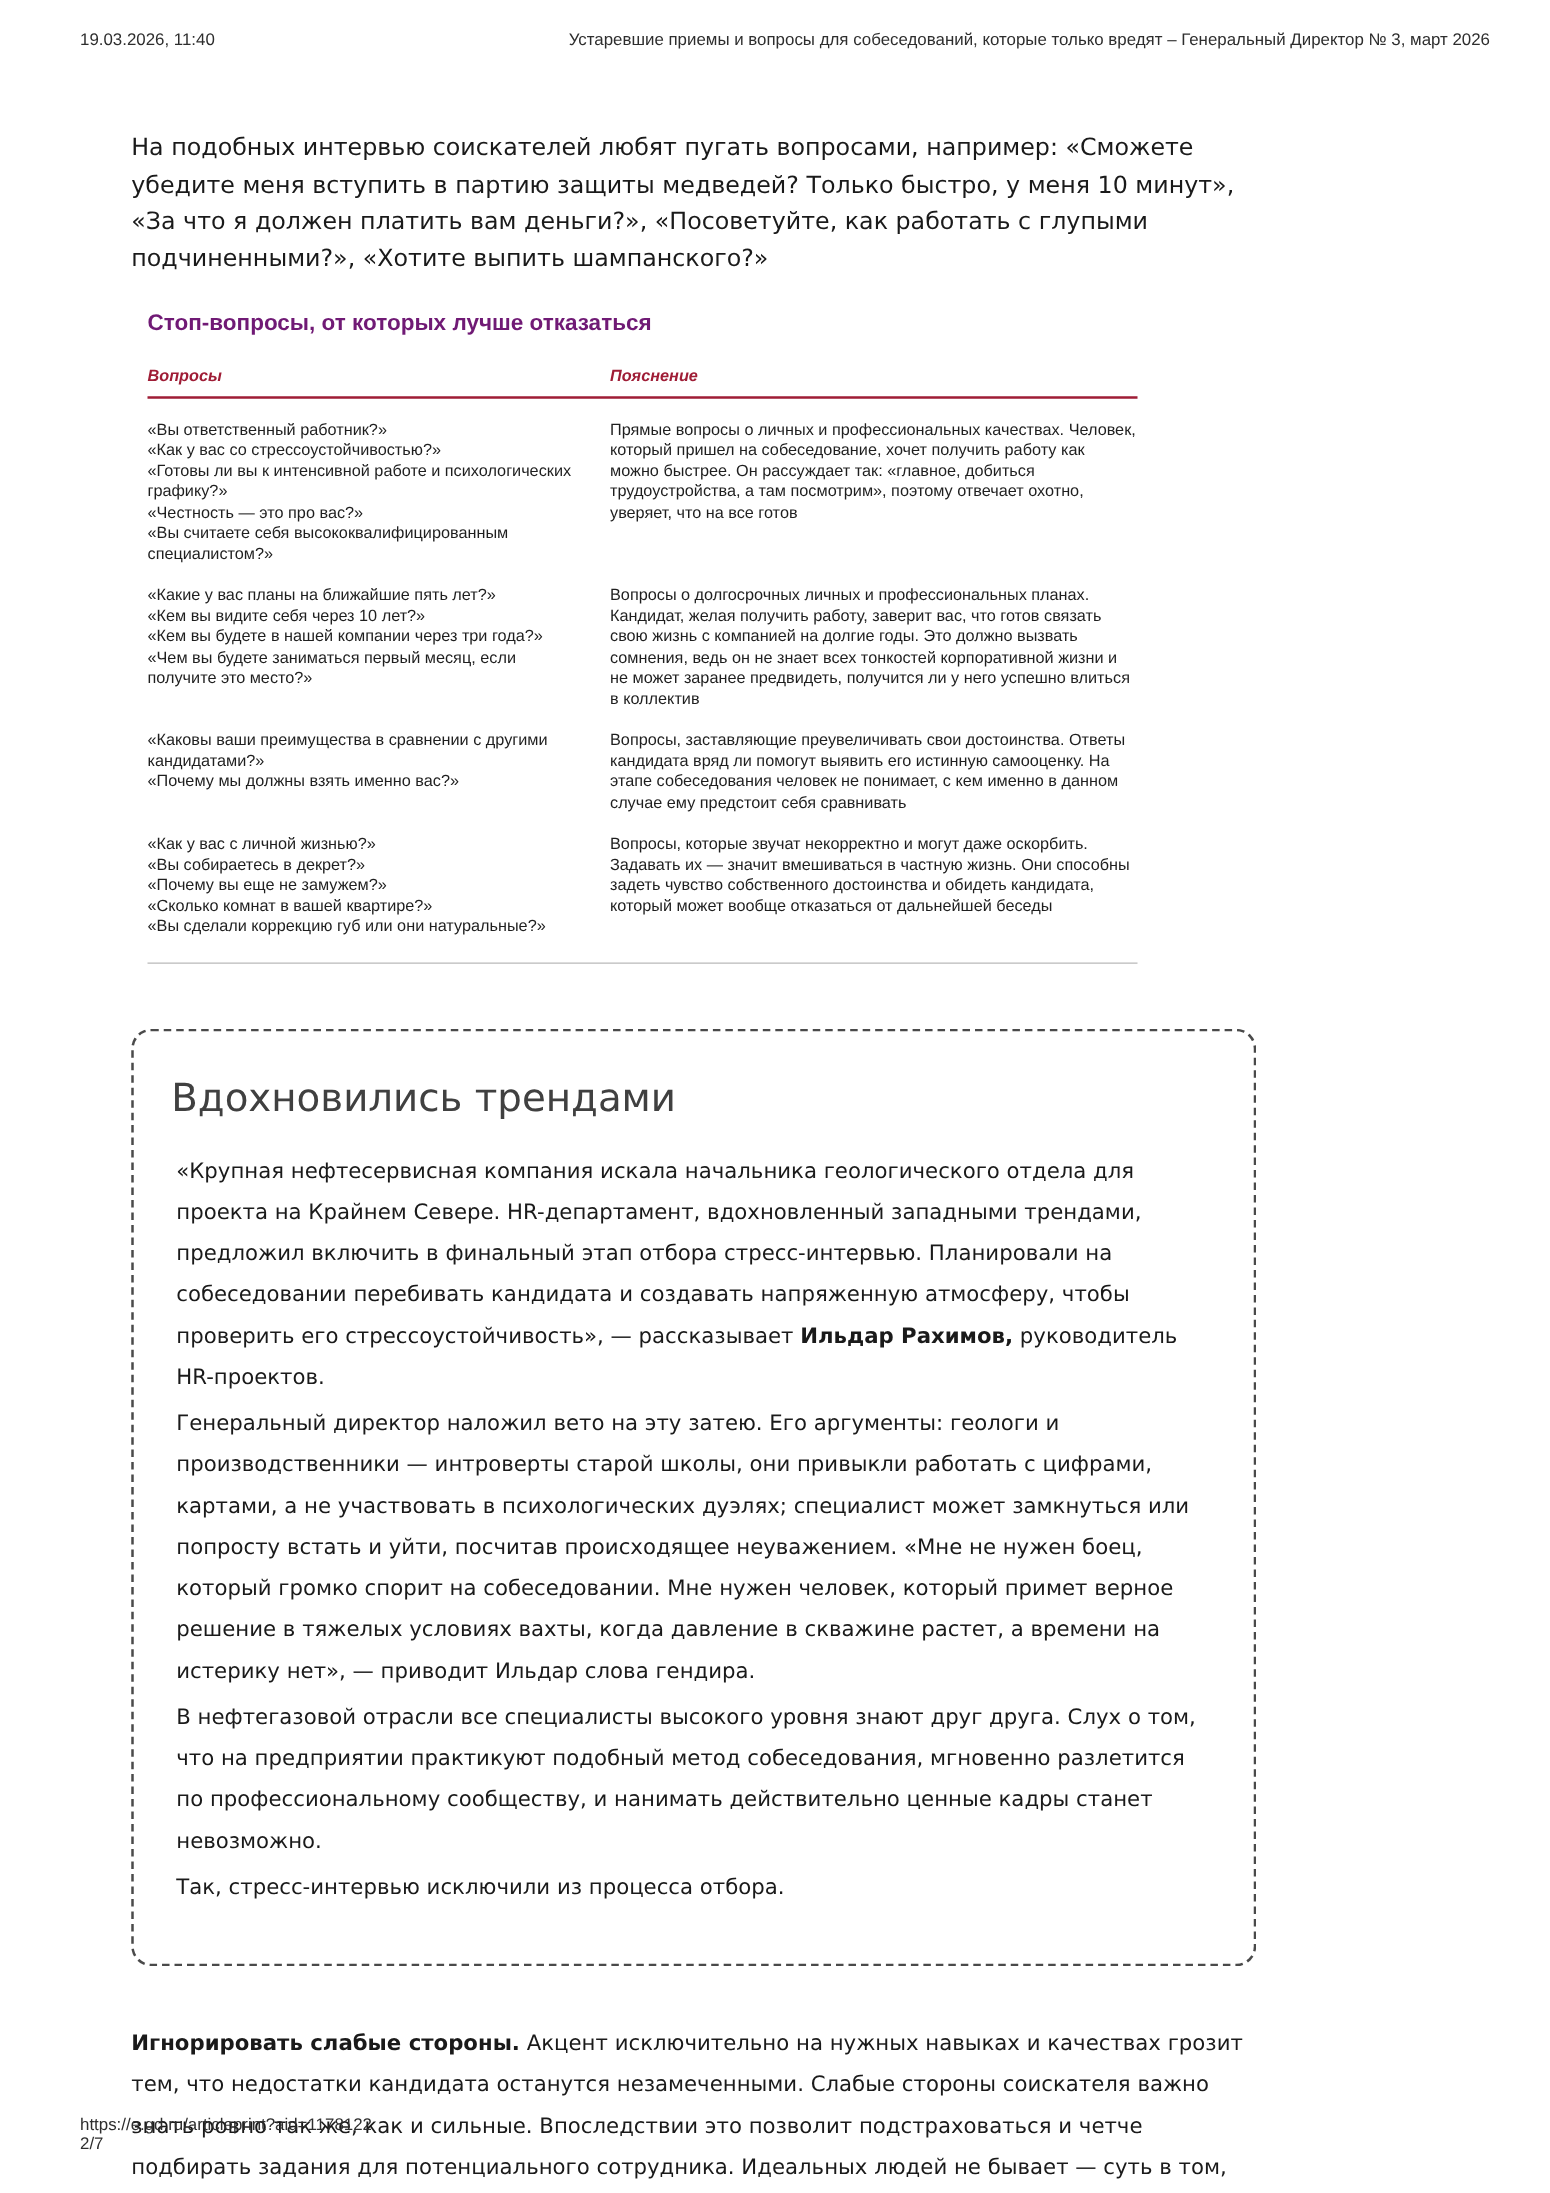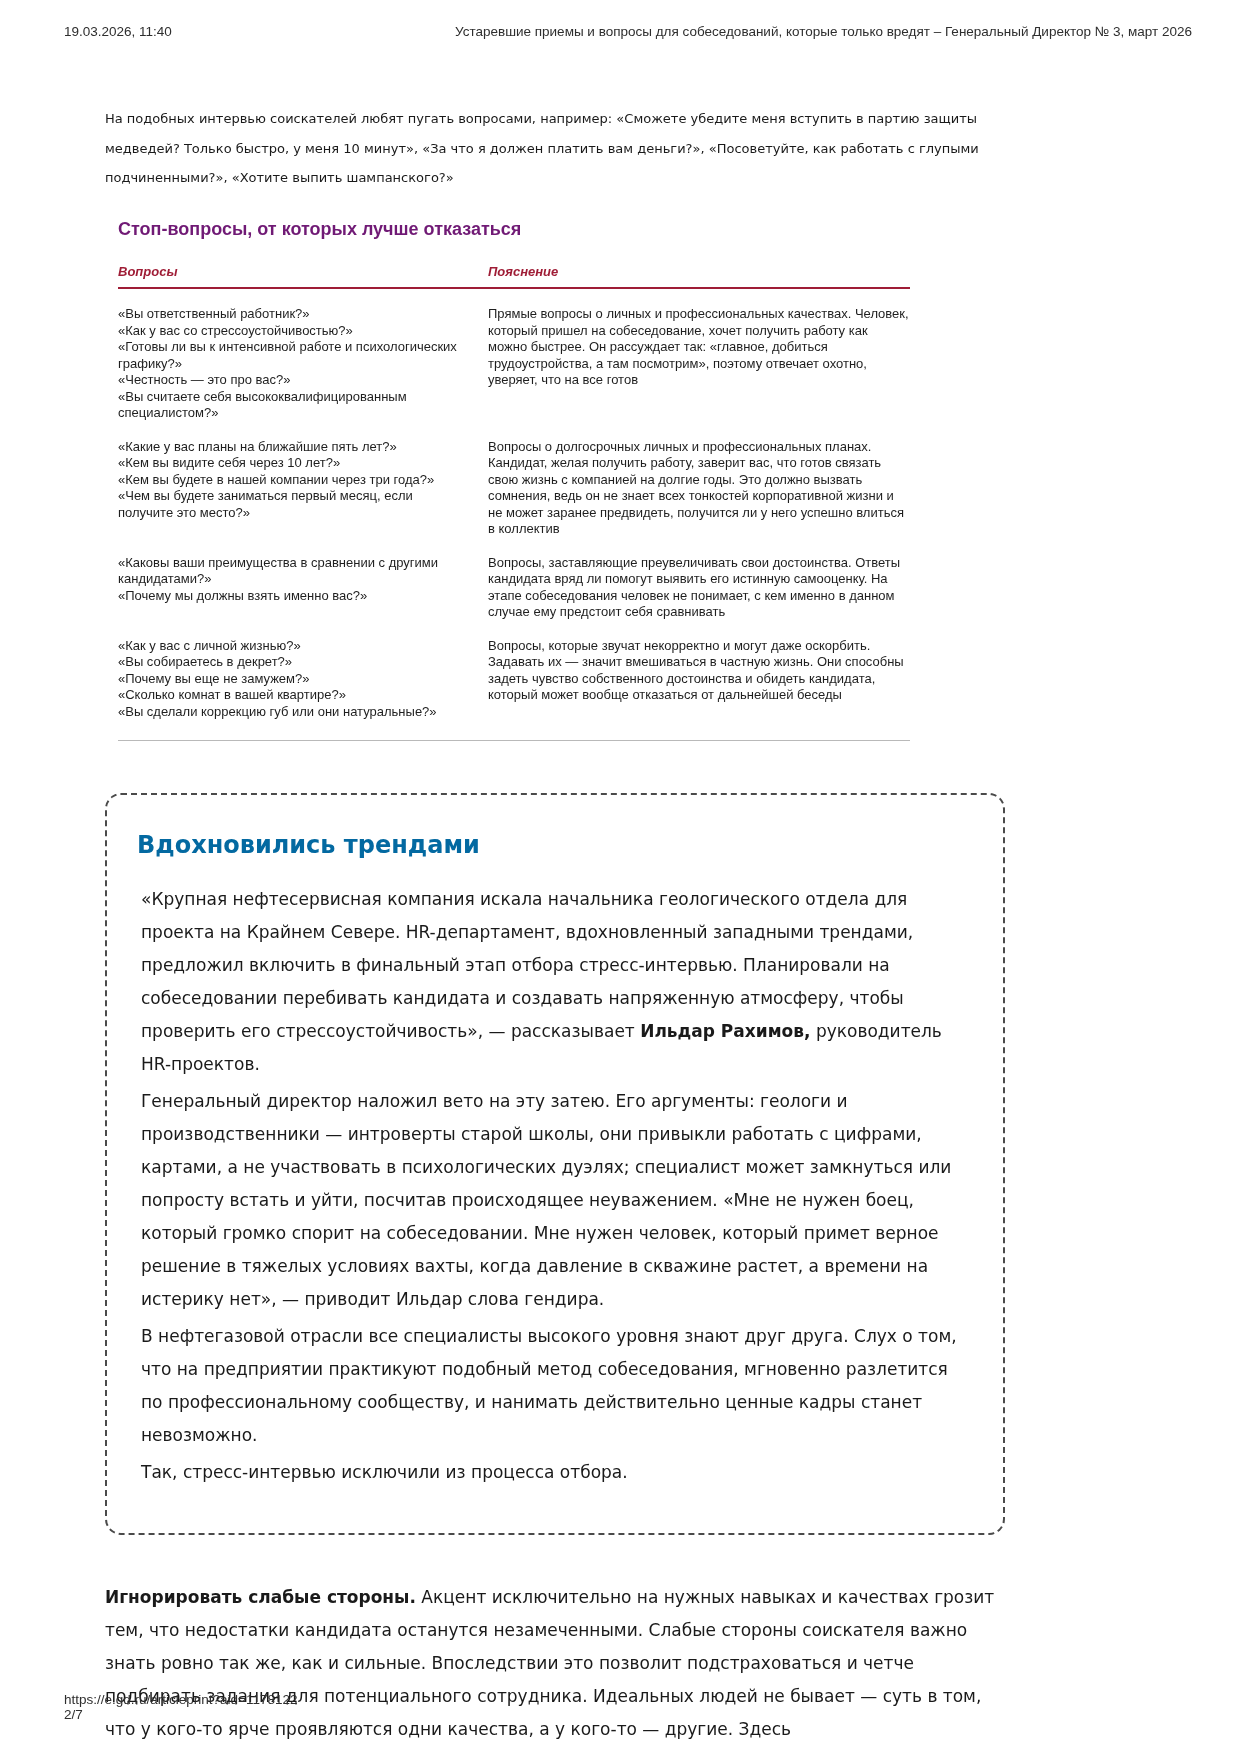--- a/index.html
+++ b/index.html
@@ -13,21 +13,21 @@
     display:flex; justify-content:space-between; align-items:baseline;
     font-family:"Liberation Sans", sans-serif; font-size:13.5px; color:#2e2e2e;
   }
   .pg-header { top:24px; }
   .pg-footer { bottom:32px;flex-direction:column; }
   .pg-header .ttl { text-align:right; }
 
   
   .content { position:absolute; left:105px; top:104px; width:900px; }
 
-  .intro { margin:0 0 24px; font-size:13px; line-height:29.5px; }
+  .intro { margin:0 0 24px; font-size:19px; line-height:29.5px; }
 
   .tbl-title {
     margin:26px 0 24px 13px; font-size:18px; font-weight:700;
     font-family:"Liberation Sans", sans-serif; color:#701a75;
   }
   .qa-table {
     margin-left:13px; width:792px;
     font-family:"Liberation Sans", sans-serif; font-size:13px; line-height:16.5px;
     color:#1f1f1f; border-bottom:1px solid #b9b9b9; padding-bottom:20px;
   }
@@ -37,21 +37,21 @@
     padding-bottom:7px; border-bottom:2px solid var(--accent, #9f1d36);font-style:italic;
   }
   .qa-row { display:grid; grid-template-columns:370px 1fr; padding-top:17px; }
   .qa-questions { padding-right:26px; }
 
   .case-box {
     margin-top:52px;
     border:2px dashed var(--box-border, #4a4a4a); border-radius:16px;
     padding:36px 34px 40px 30px;
   }
-  .case-box h2 { margin:0 0 24px; font-size:24px; font-weight:700; color:#0369a1; }
+  .case-box h2 { margin:0 0 24px; font-size:31px; font-weight:400; color:#404040; }
   .box-p { margin:4px; font-size:17px; line-height:33px; }
 
   .closing { margin:46px 0 0; font-size:17px; line-height:33px; }
 </style>
 </head>
 <body>
 
 <div class="page">
 
   <div class="pg-header">

